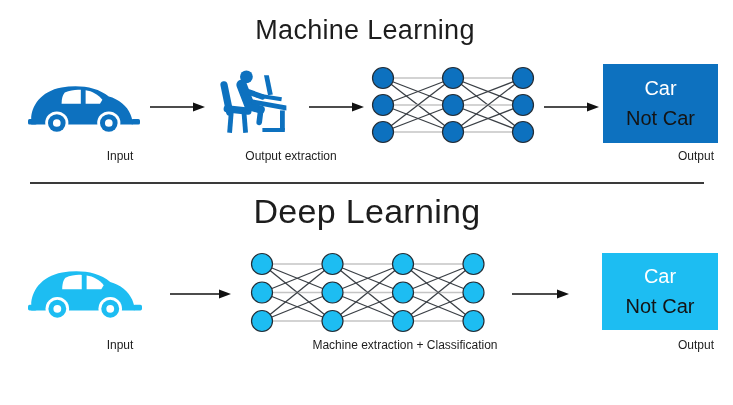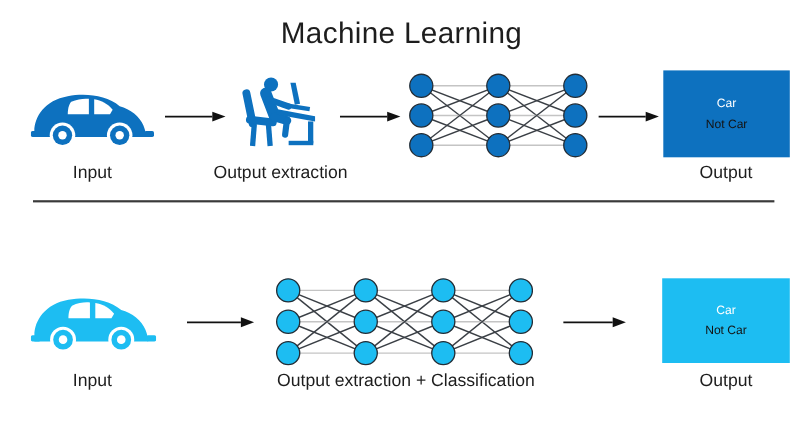--- a/index.html
+++ b/index.html
@@ -21,23 +21,24 @@
     font-weight: 400;
     letter-spacing: 0.3px;
     white-space: nowrap;
   }
   .title-ml { left: 365px; top: 15px; font-size: 27px; }
   .title-dl { left: 367px; top: 192px; font-size: 34px; }
 
   .lbl {
     position: absolute;
     transform: translateX(-50%);
-    font-size: 16px;
+    font-size: 12px;
     color: var(--text-dark);
     white-space: nowrap;
+    margin-left: 36px;
   }
 
   .icon { position: absolute; }
 
   
   .car-svg .fill { fill: var(--ml-blue); }
   .car-dl .fill { fill: var(--dl-cyan); }
 
   
   .person-svg path { stroke: var(--ml-blue); fill: none; }
@@ -52,21 +53,21 @@
   .net { position: absolute; }
 
   
   .outbox {
     position: absolute;
     display: flex;
     flex-direction: column;
     align-items: center;
     justify-content: center;
     gap: 7px;
-    font-size: 11px;
+    font-size: 20px;
   }
   .outbox-ml { background: var(--ml-blue); }
   .outbox-dl { background: var(--dl-cyan); }
   .out-line1 { color: var(--output-text-light); }
   .out-line2 { color: var(--output-text-dark); }
 
   .divider {
     position: absolute;
     left: 30px; top: 182px;
     width: 674px; height: 2px;
@@ -170,20 +171,21 @@
     <div class="out-line1">Car</div>
     <div class="out-line2">Not Car</div>
   </div>
 
   <div class="lbl" style="left:84px; top:149px;">Input</div>
   <div class="lbl" style="left:255px; top:149px;">Output extraction</div>
   <div class="lbl" style="left:660px; top:149px;">Output</div>
 
   <div class="divider"></div>
 
+  <h1 class="title title-dl">Deep Learning</h1>
 
   <div class="icon" style="left:28px; top:264px;">
     <svg class="car-svg car-dl" width="114" height="57" viewBox="0 0 140 70">
       <rect class="fill" x="0" y="50" width="11" height="7" rx="2"></rect>
       <rect class="fill" x="129" y="50" width="11" height="7" rx="2"></rect>
       <path class="fill" d="M4,57 L4,50 C4,34 16,15 42,10.5 C62,7 86,9 101,22 C113,25 124,34 128,44 C130,49 131,53 131,57 Z"></path>
       <path fill="#fff" d="M46,17 C53,13.5 61,13 66,13.5 L66,31 L42,31 C42,26 43,20 46,17 Z"></path>
       <path fill="#fff" d="M72,14 C80,15 88,19.5 93,26 L90,31 L72,31 Z"></path>
       <circle fill="#fff" cx="36" cy="55" r="14.5"></circle>
       <circle fill="#fff" cx="101" cy="55" r="14.5"></circle>
@@ -249,16 +251,16 @@
         <polygon points="45,1.5 57,6 45,10.5"></polygon>
       </svg>
   </div>
 
   <div class="outbox outbox-dl" style="left:602px; top:253px; width:116px; height:77px;">
     <div class="out-line1">Car</div>
     <div class="out-line2">Not Car</div>
   </div>
 
   <div class="lbl" style="left:84px; top:338px;">Input</div>
-  <div class="lbl" style="left:369px; top:338px;">Output extraction + Classification</div>
+  <div class="lbl" style="left:369px; top:338px;">Machine extraction + Classification</div>
   <div class="lbl" style="left:660px; top:338px;">Output</div>
 
 </div>
 
 </body></html>

